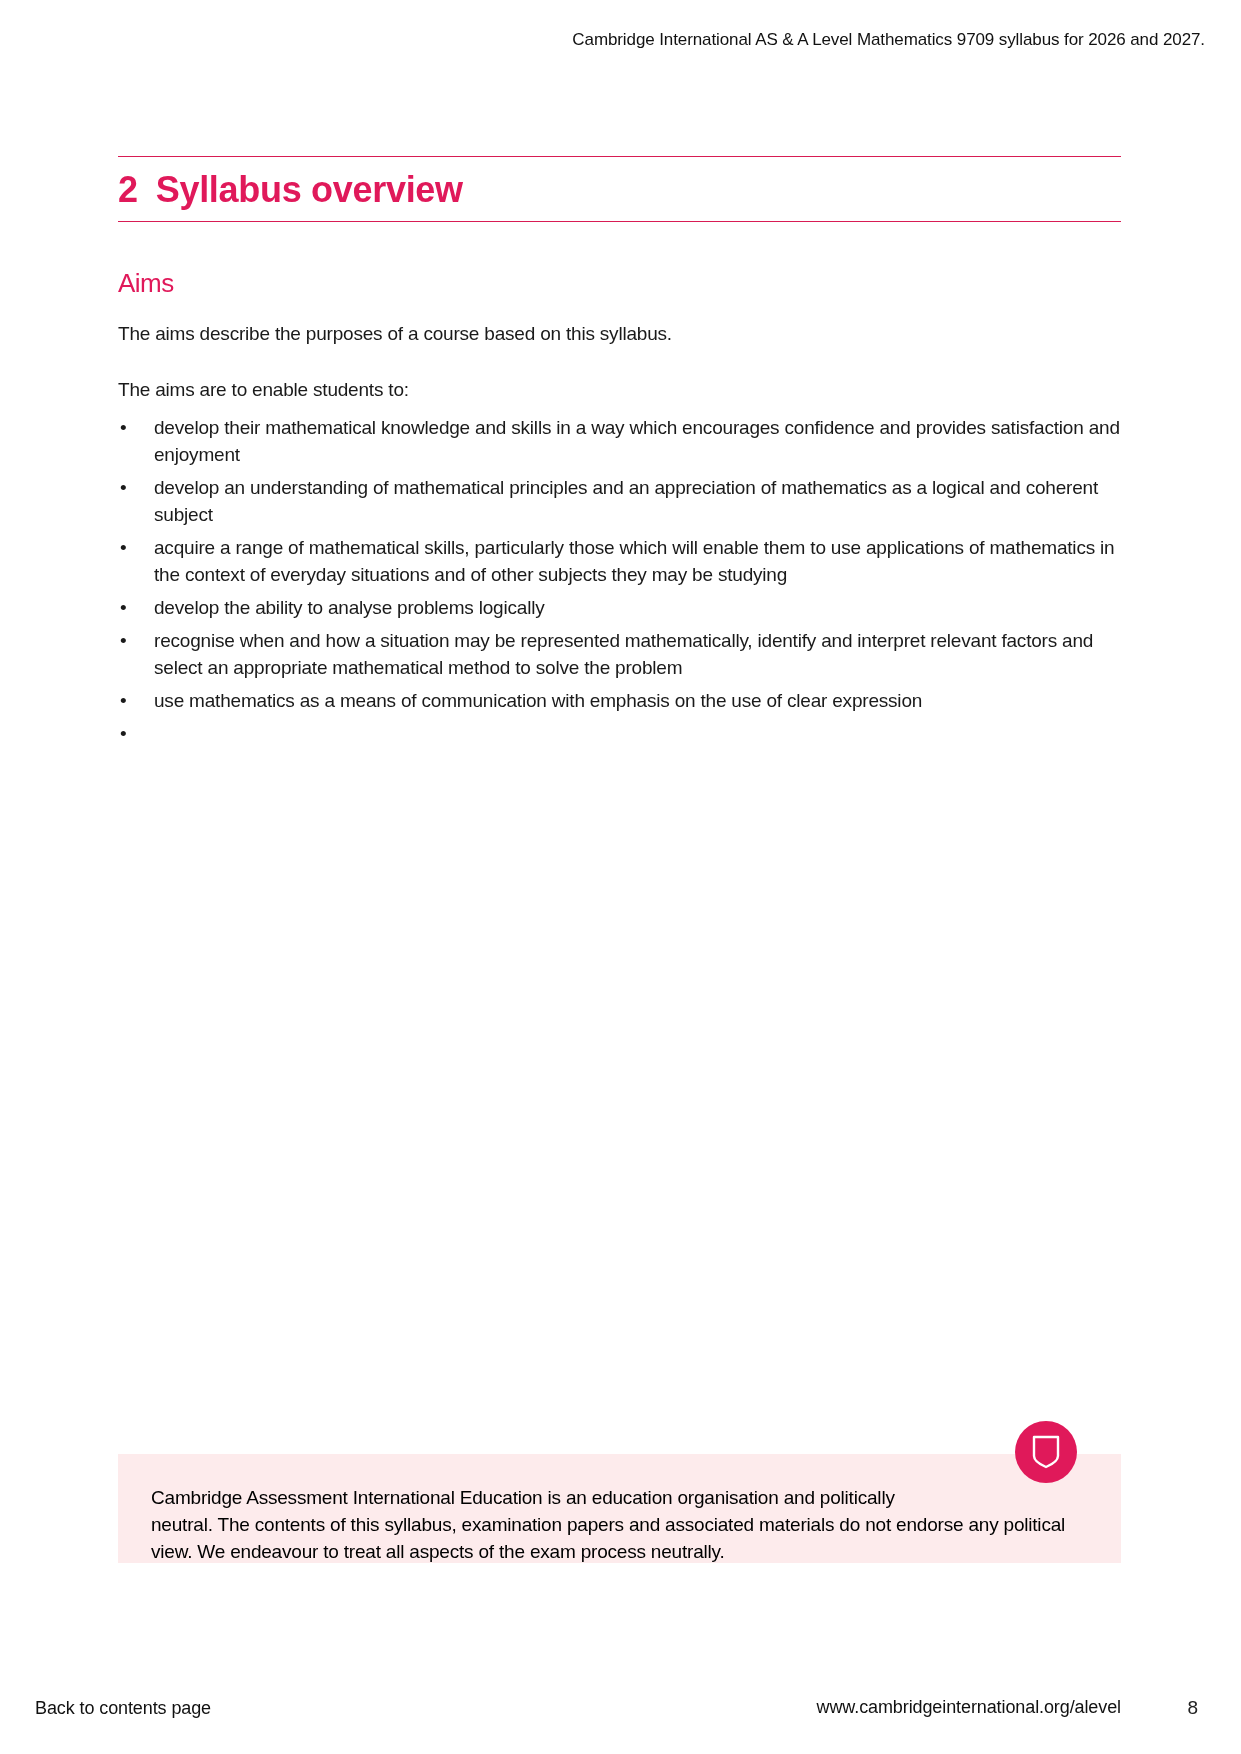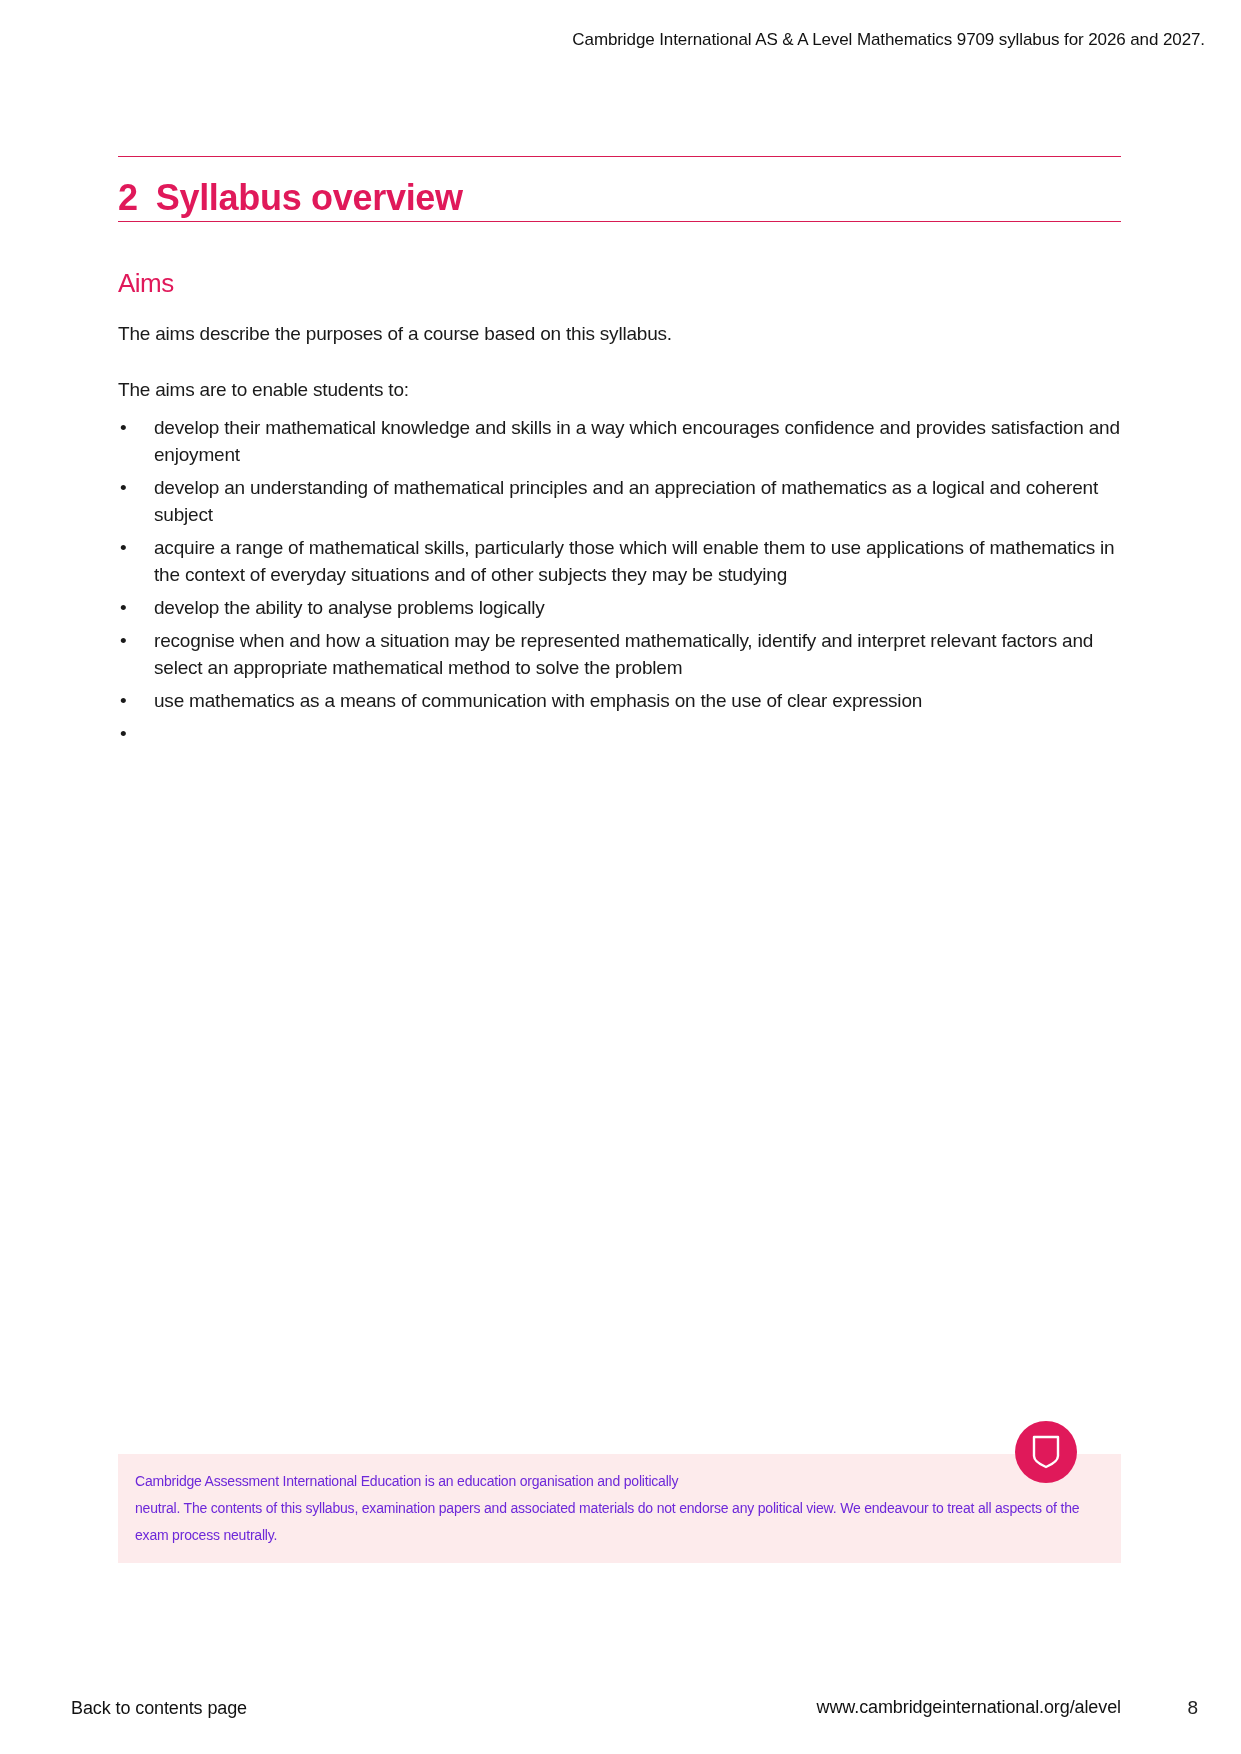--- a/index.html
+++ b/index.html
@@ -30,21 +30,21 @@
       width: 1003px;
       height: 66px;
       border-top: 1.5px solid #d81b54;
       border-bottom: 1.5px solid #d81b54;
       box-sizing: border-box;
     }
     .section-heading h1 {
       margin: 0;
       position: absolute;
       left: 0;
-      top: 20px;
+      top: 12px;
       font-size: 36px;
       font-weight: bold;
       color: #e0195a;
       letter-spacing: -0.3px;
       white-space: nowrap;
     }
     .section-heading .num {
       margin-right: 18px;
     }
     .sub-heading {
@@ -96,24 +96,24 @@
       position: absolute;
       left: 118px;
       top: 1454px;
       width: 1003px;
       height: 109px;
       background: #fdebec;
       box-sizing: border-box;
       padding: 14px 17px;
     }
     .notice-text {
-      margin: 0;
-      font-size: 14px;
+      margin: 16px;
+      font-size: 19px;
       line-height: 27px;
-      color: #6d28d9;
+      color: #000000;
       width: 960px;
       letter-spacing: -0.2px;
     }
     .notice-text .line1 {
       display: block;
     }
     .shield-badge {
       position: absolute;
       left: 1015px;
       top: 1421px;
@@ -126,21 +126,20 @@
       justify-content: center;
     }
     .footer-back {
       position: absolute;
       left: 35px;
       top: 1698px;
       font-size: 18px;
       color: #111;
       text-decoration: none;
       letter-spacing: -0.1px;
-      margin-left: 36px;
     }
     .footer-url {
       position: absolute;
       right: 120px;
       top: 1697px;
       font-size: 18px;
       color: #111;
       text-decoration: none;
       letter-spacing: -0.1px;
       text-align: right;

